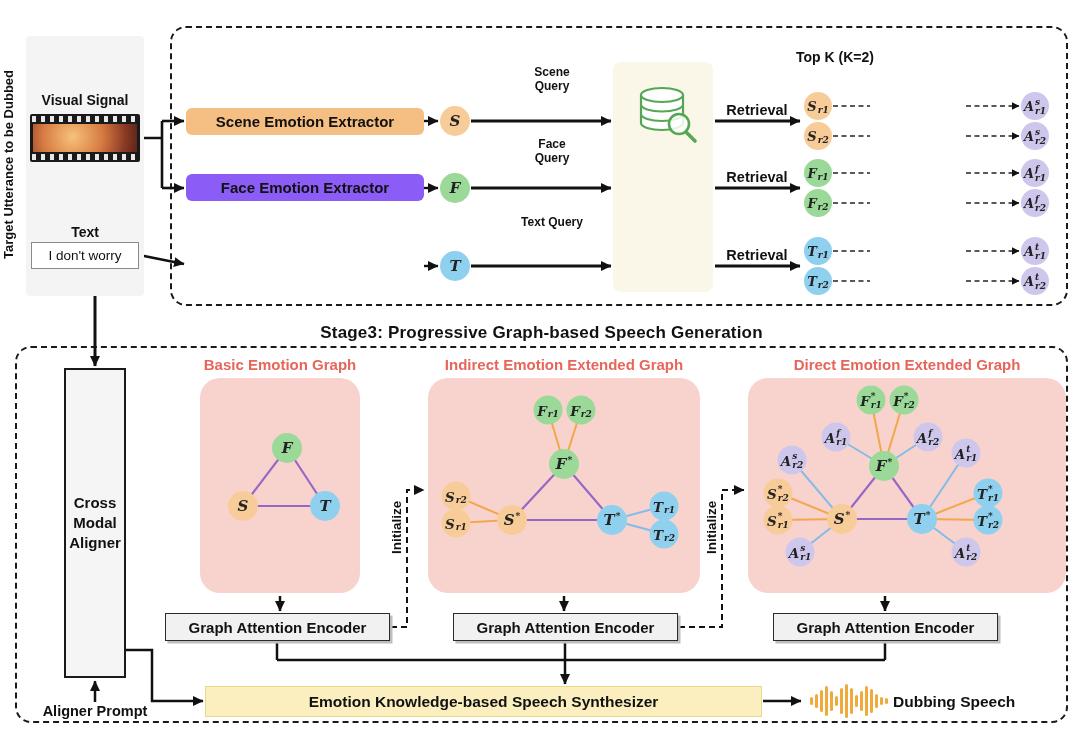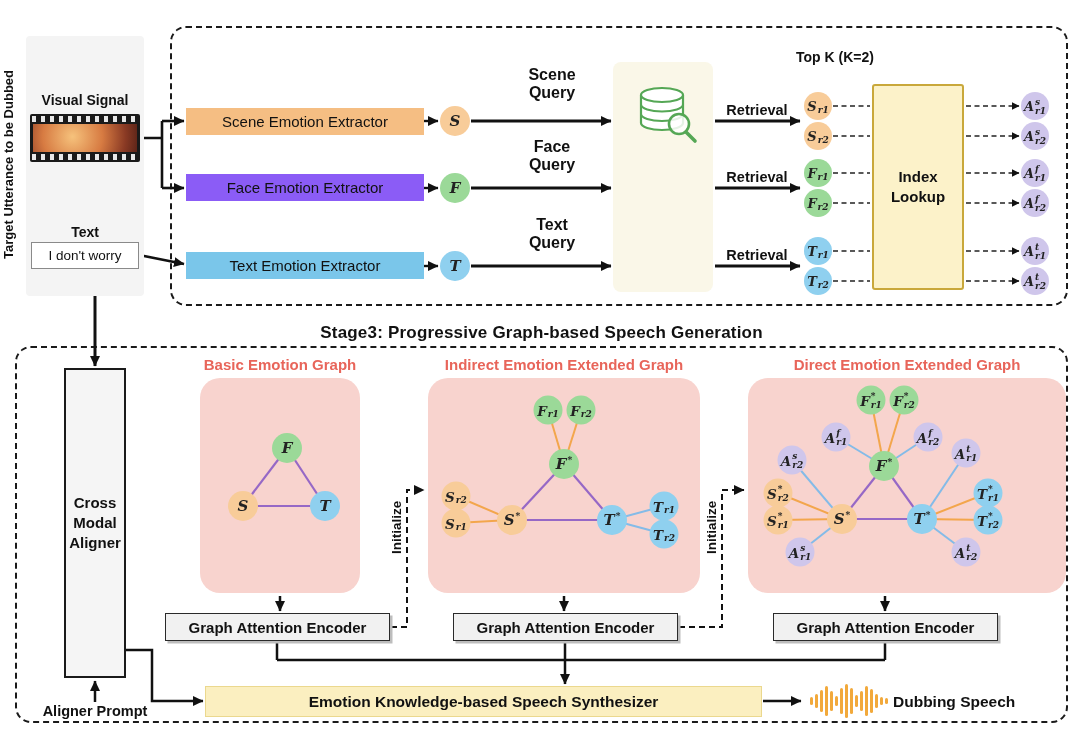--- a/index.html
+++ b/index.html
@@ -22,36 +22,36 @@
   .film { position:absolute; left:4px; top:78px; width:110px; height:48px; background:#1a1a1a; border-radius:2px; }
   .film::before, .film::after { content:""; position:absolute; left:2px; right:2px; height:6px;
     background:repeating-linear-gradient(90deg,#e8e8e8 0 4px,#1a1a1a 4px 9px); }
   .film::before { top:2px; } .film::after { bottom:2px; }
   .film-frame { position:absolute; left:3px; top:10px; right:3px; bottom:10px;
     background:radial-gradient(circle at 38% 45%, #f6c27c 0%, #d77b42 45%, #8a3a24 80%, #5c2418 100%); }
   .text-box { position:absolute; left:5px; top:206px; width:108px; height:27px; background:#fff;
     border:1.5px solid #8a8a8a; display:flex; align-items:center; justify-content:center; font-size:13.5px; }
 
   
-  .extractor { position:absolute; left:186px; width:238px; height:27px; border-radius:0;
-    display:flex; align-items:center; justify-content:center; font-weight:normal; font-size:15px; }
+  .extractor { position:absolute; left:186px; width:238px; height:27px; border-radius:6px;
+    display:flex; align-items:center; justify-content:center; font-weight:bold; font-size:15px; }
   .ex-or { background:#F5BE83; } .ex-gr { background:#8b5cf6; } .ex-bl { background:#7AC6EA; }
 
   .circ { position:absolute; border-radius:50%; display:flex; align-items:center; justify-content:center;
     font-family:"DejaVu Serif", serif; font-style:italic; font-weight:bold; transform:translate(-50%,-50%); color:#222; }
   .c30 { width:30px; height:30px; font-size:15px; }
   .c28 { width:28px; height:28px; font-size:13px; }
   .c29 { width:29px; height:29px; font-size:13.5px; }
   .bg-or { background:#F8CC99; } .bg-gr { background:#9BD998; } .bg-bl { background:#8FD0EF; } .bg-lv { background:#CFC6EB; }
 
   .nss { display:inline-flex; flex-direction:column; justify-content:space-between; height:19px;
     font-size:9px; line-height:1; margin-left:1px; padding:1px 0; }
   .nss span { height:9px; display:block; }
 
-  .qlabel { position:absolute; width:64px; text-align:center; font-weight:bold; font-size:16px; line-height:1.15; left:520px; }
+  .qlabel { position:absolute; width:64px; text-align:center; font-weight:bold; font-size:12px; line-height:1.15; left:520px; }
   .rlabel { position:absolute; width:86px; text-align:center; font-weight:bold; font-size:14.5px; left:714px; }
 
   .footage { position:absolute; left:613px; top:62px; width:100px; height:230px; background:#FAF7E8; border-radius:8px; }
   .footage-label { position:absolute; left:615px; top:172px; width:96px; text-align:center; font-weight:bold; font-size:13.5px; line-height:1.3; }
 
   .index-box { position:absolute; left:872px; top:84px; width:92px; height:206px; background:#FCF2C9;
     border:2px solid #C9A83B; border-radius:3px; display:flex; align-items:center; justify-content:center;
     font-weight:bold; font-size:15px; line-height:1.35; text-align:center; }
 
   
@@ -227,21 +227,20 @@
     <div class="film">
         <div class="film-frame"></div>
       </div>
     <div class="abs ctr b" style="top:188px;width:100%;font-size:14px">Text</div>
     <div class="text-box">I don't worry</div>
   </div>
 
 
   <div class="extractor ex-or" style="top:108px">Scene Emotion Extractor</div>
   <div class="extractor ex-gr" style="top:174px">Face Emotion Extractor</div>
-  <div class="extractor ex-bl" style="top:252px">Text Emotion Extractor</div>
 
   <div class="circ c30 bg-or" style="left:455px;top:121px">
       <span>S</span>
     </div>
   <div class="circ c30 bg-gr" style="left:455px;top:188px">
       <span>F</span>
     </div>
   <div class="circ c30 bg-bl" style="left:455px;top:266px">
       <span>T</span>
     </div>
@@ -293,21 +292,20 @@
       </span>
     </div>
   <div class="circ c28 bg-bl" style="left:818px;top:281px">
       <span>T</span>
       <span class="nss">
         <span></span>
         <span>r2</span>
       </span>
     </div>
 
-  <div class="index-box">Index Lookup</div>
 
   <div class="circ c28 bg-lv" style="left:1035px;top:106px">
       <span>A</span>
       <span class="nss">
         <span>s</span>
         <span>r1</span>
       </span>
     </div>
   <div class="circ c28 bg-lv" style="left:1035px;top:136px">
       <span>A</span>

